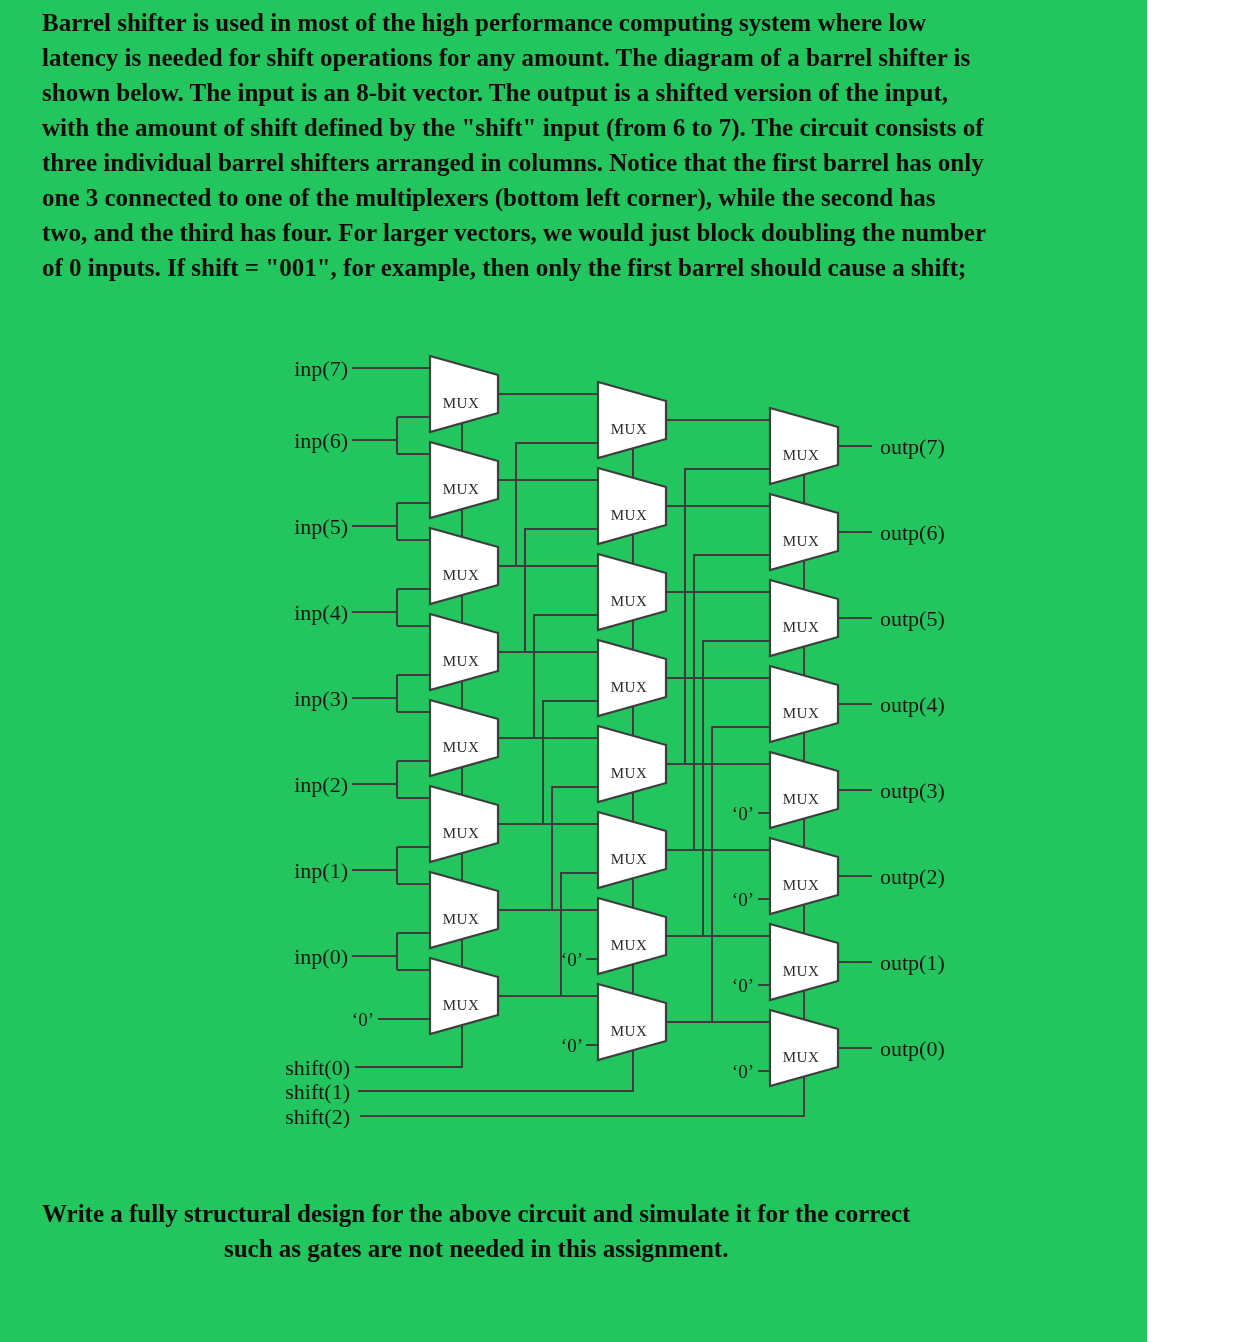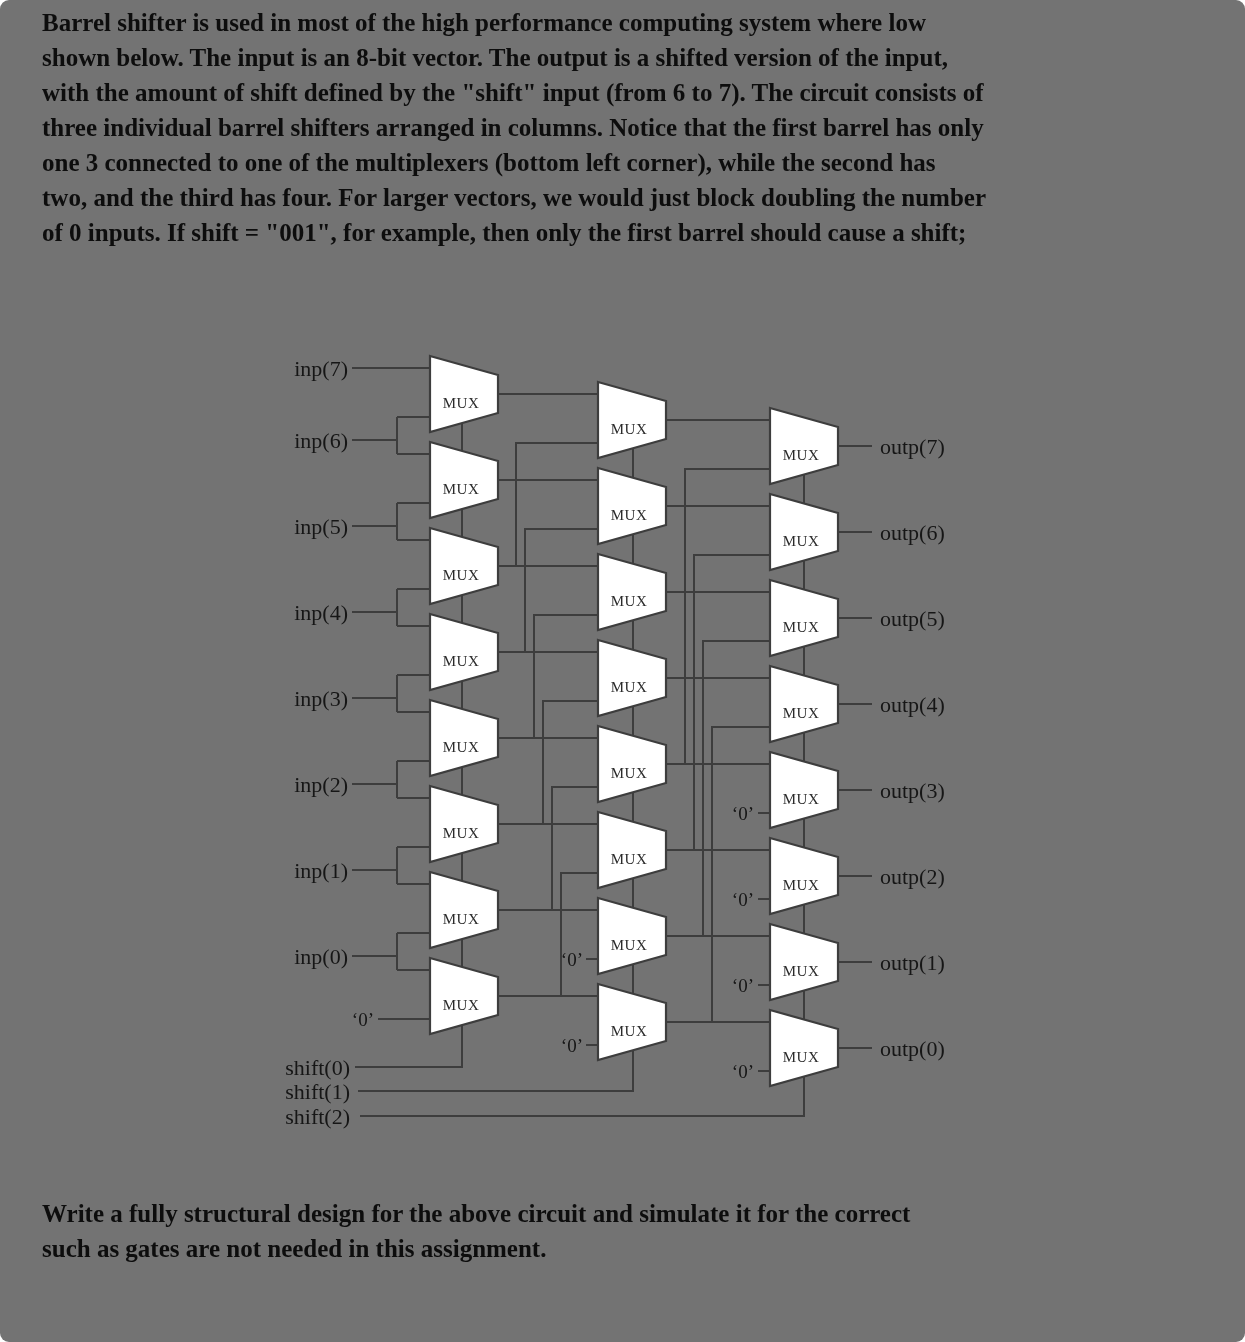--- a/index.html
+++ b/index.html
@@ -1,37 +1,38 @@
 <!DOCTYPE html>
 <html><head>
 <meta charset="utf-8">
 <style>
   html,body{margin:0;padding:0;background:#ffffff;}
-  #page{position:relative;width:1245px;height:1342px;background:#737373;overflow:hidden;
-        font-family:"Liberation Serif", serif;border-radius:9px;}
+  #page{position:relative;width:1147px;height:1342px;background:#22c55e;overflow:hidden;
+        font-family:"Liberation Serif", serif;}
   .para{position:absolute;left:42px;color:#0d0d0d;font-size:25px;line-height:35px;
         font-weight:600;white-space:nowrap;}
   .para-top{top:5px;}
-  .para-bottom{top:1196px;}
+  .para-bottom{top:1196px;text-align:center;}
   .para div{height:35px;}
   svg{position:absolute;left:0;top:0;}
   .wire{fill:none;stroke:#3d3d3d;stroke-width:2;}
   .mux{fill:#ffffff;stroke:#3d3d3d;stroke-width:2.2;}
   text{font-family:"Liberation Serif", serif;fill:#161616;}
   .lbl{font-size:22px;}
   .zero{font-size:19px;}
   .muxt{font-size:15px;letter-spacing:0.5px;fill:#2b2b2b;}
 </style>
 </head>
 <body>
 
 <div id="page">
 
   <div class="para para-top">
     <div>Barrel shifter is used in most of the high performance computing system where low</div>
+    <div>latency is needed for shift operations for any amount. The diagram of a barrel shifter is</div>
     <div>shown below. The input is an 8-bit vector. The output is a shifted version of the input,</div>
     <div>with the amount of shift defined by the "shift" input (from 6 to 7). The circuit consists of</div>
     <div>three individual barrel shifters arranged in columns. Notice that the first barrel has only</div>
     <div>one 3 connected to one of the multiplexers (bottom left corner), while the second has</div>
     <div>two, and the third has four. For larger vectors, we would just block doubling the number</div>
     <div>of 0 inputs. If shift = "001", for example, then only the first barrel should cause a shift;</div>
   </div>
 
   <svg width="1245" height="1342" viewBox="0 0 1245 1342">
 

